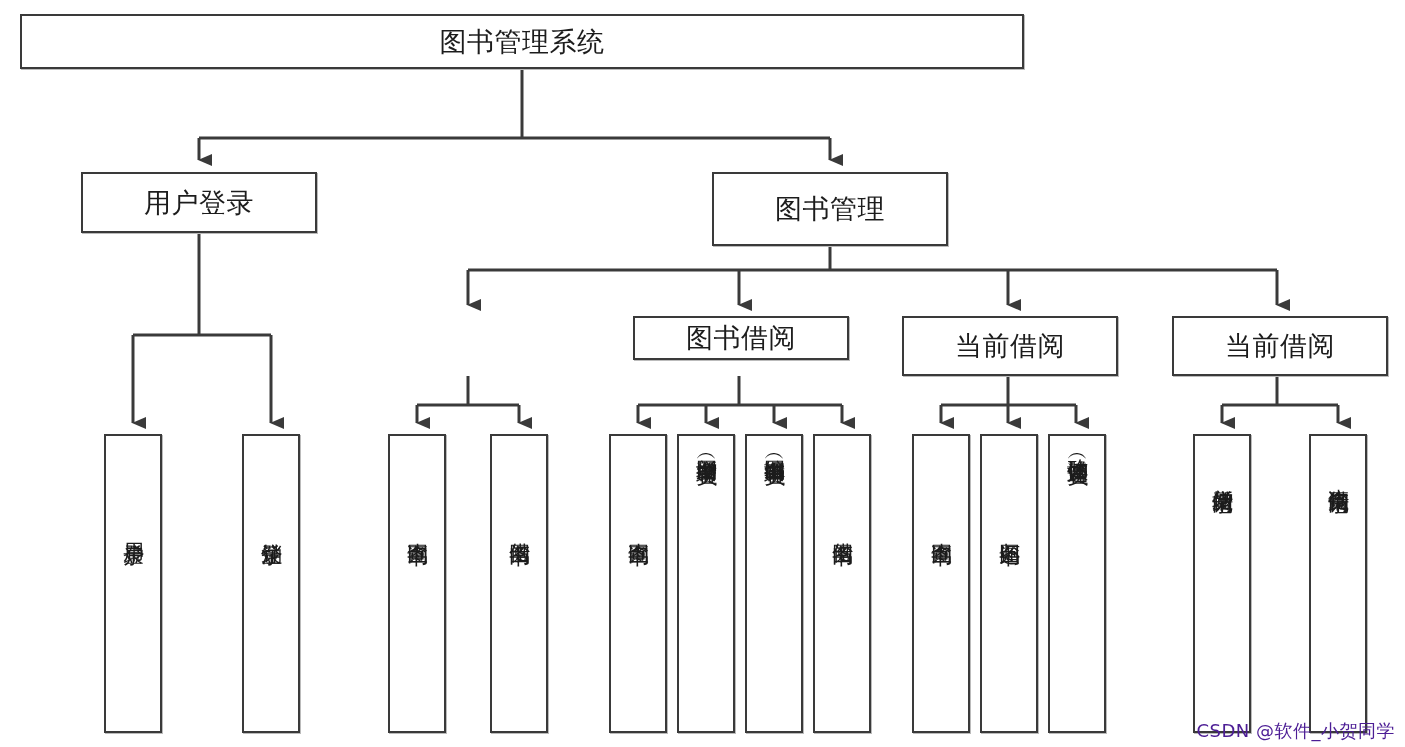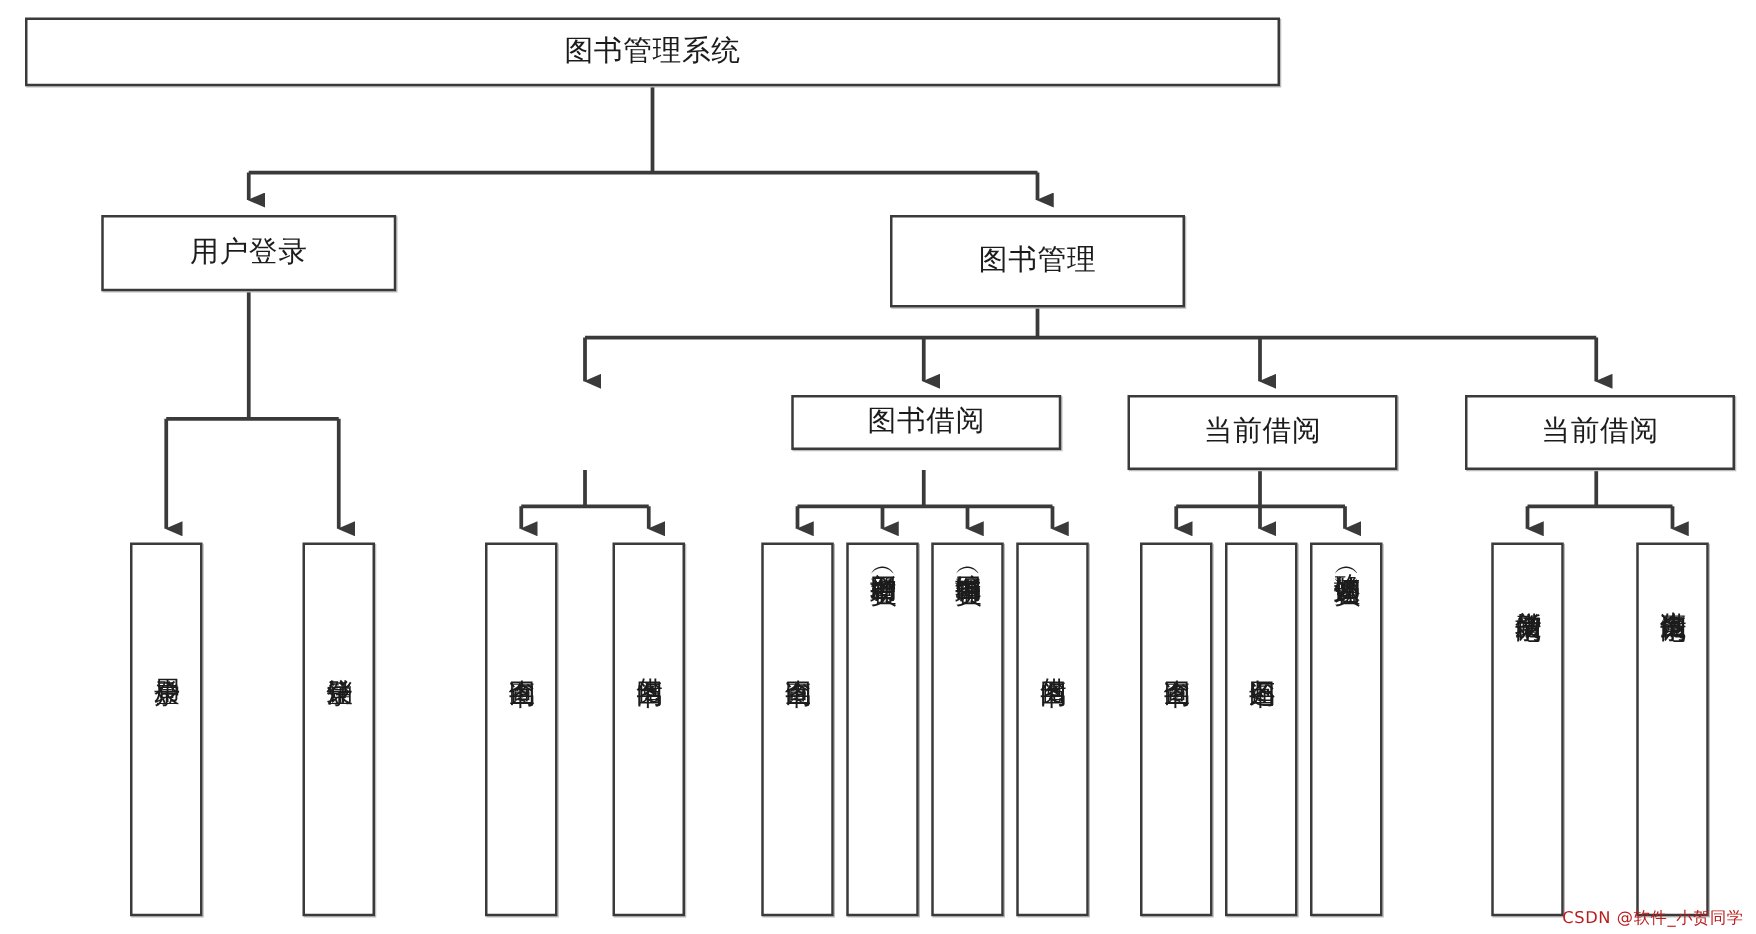--- a/index.html
+++ b/index.html
@@ -30,21 +30,21 @@
     box-sizing: border-box;
     background: #ffffff;
     border: 2px solid #3a3a3a;
     box-shadow: 1px 1px 0 0 #bbbbbb;
     display: flex;
     align-items: center;
     justify-content: center;
     color: #1c1c1c;
   }
   .node.horiz {
-    font-size: 23px;
+    font-size: 27px;
     letter-spacing: 0.5px;
     line-height: 1.1;
   }
   .node.vert {
     align-items: flex-start;
     justify-content: center;
     padding-top: 6px;
   }
   .node.vert .vlabel {
     writing-mode: vertical-rl;
@@ -52,22 +52,22 @@
     font-size: 21px;
     line-height: 1.12;
     letter-spacing: 1px;
     white-space: nowrap;
     color: #1c1c1c;
   }
   #watermark {
     position: absolute;
     right: 10px;
     bottom: 4px;
-    font-size: 13px;
-    color: #b91c1c;
+    font-size: 18px;
+    color: #4c1d95;
     letter-spacing: 0.5px;
     user-select: none;
     white-space: nowrap;
   }
 </style>
 </head>
 <body>
 
 <div id="canvas">
 

